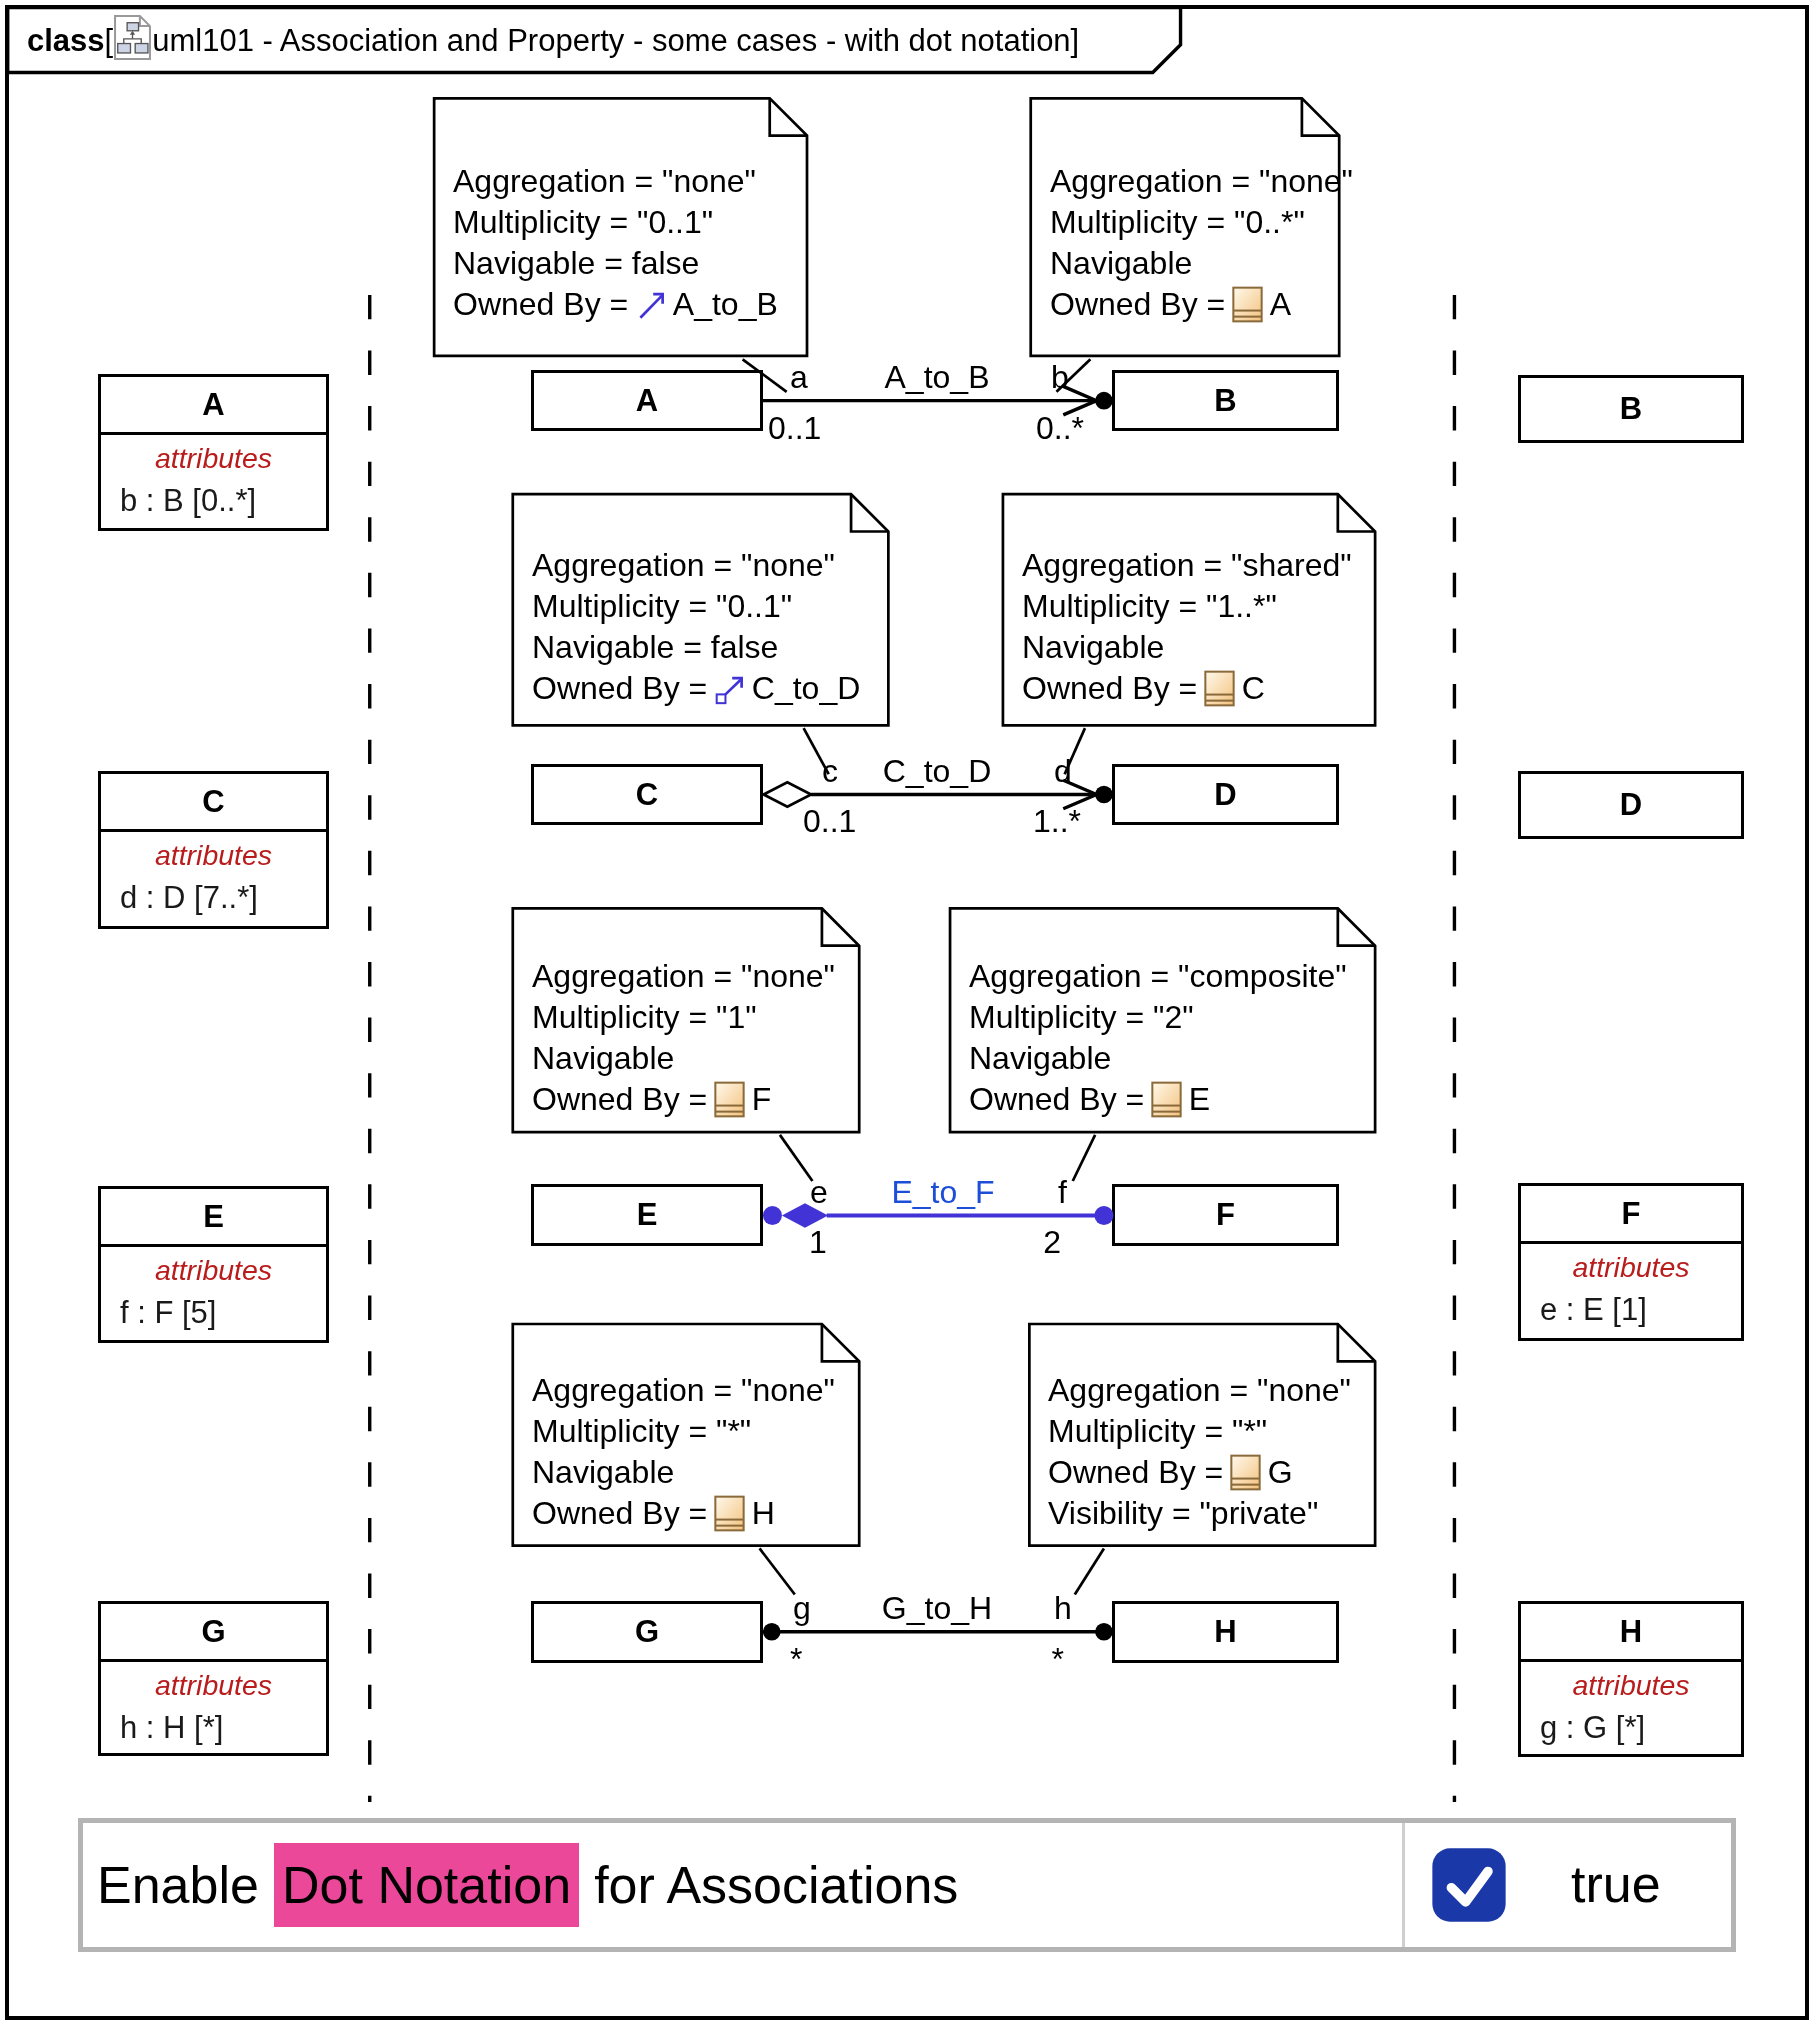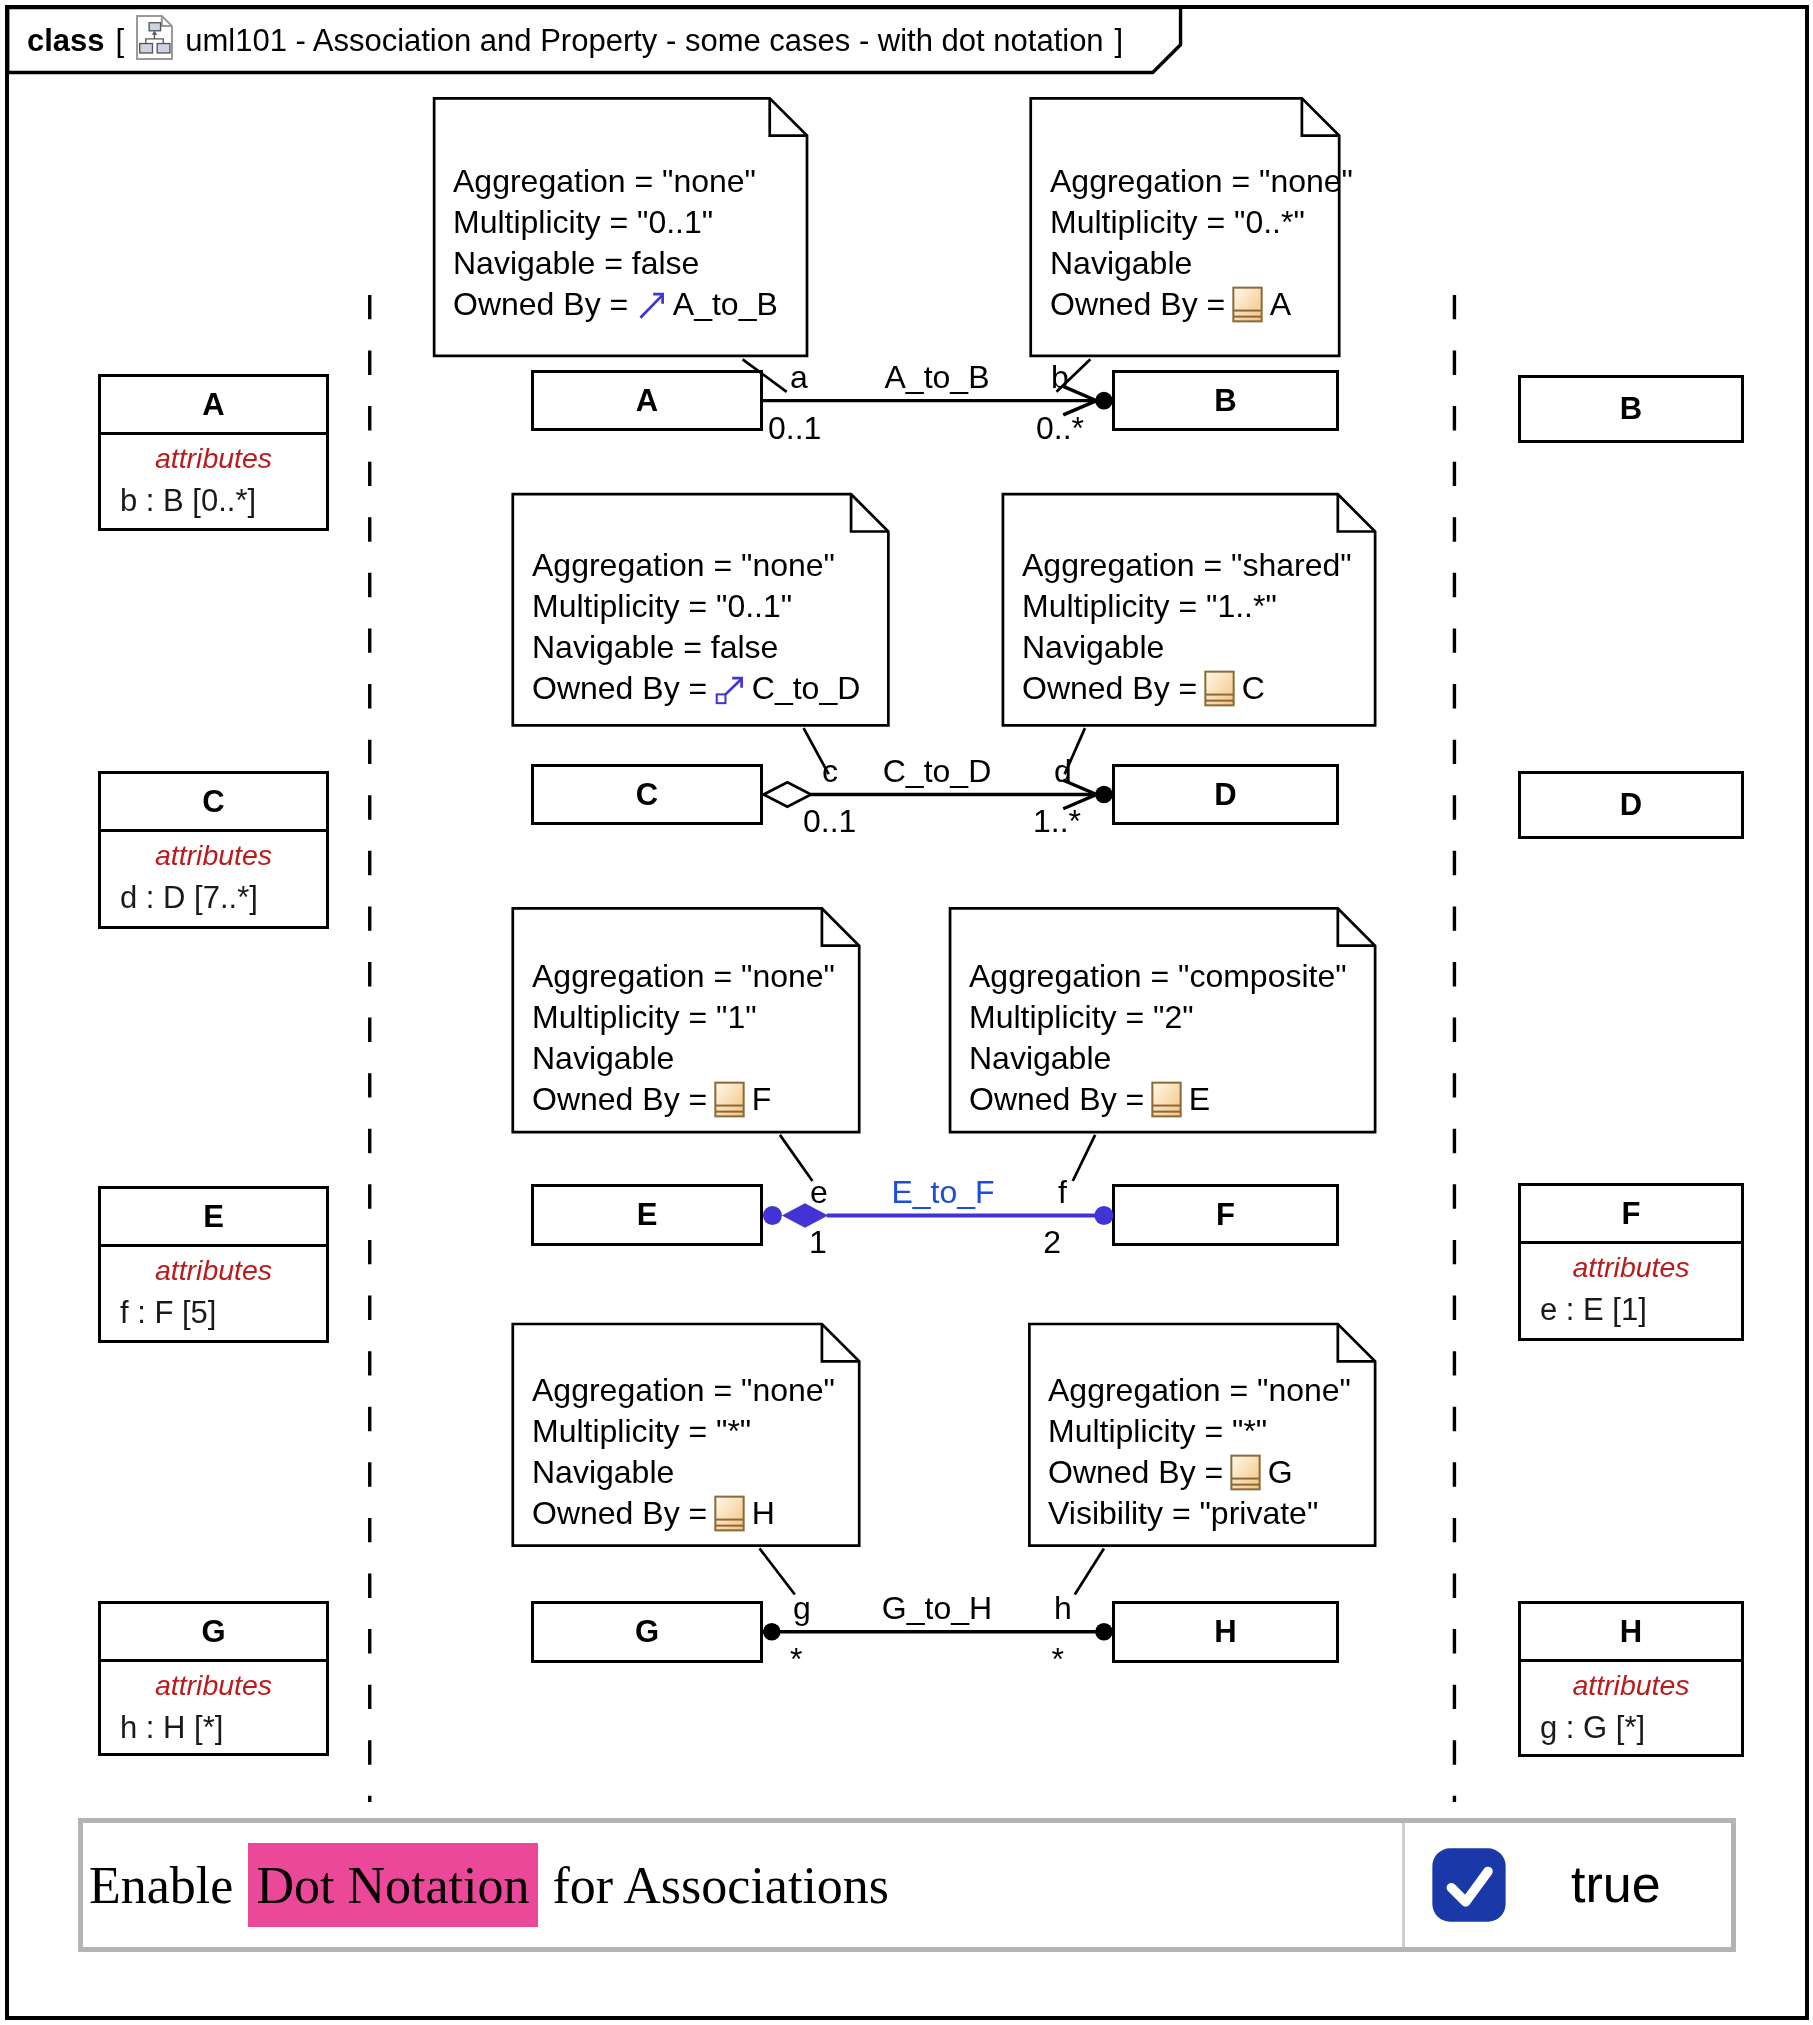--- a/index.html
+++ b/index.html
@@ -11,21 +11,21 @@
   .frame {
     position:absolute; left:5.4px; top:5.4px; right:5.4px; bottom:5.4px;
     border:4.1px solid #000; z-index:0; background:#fff;
   }
   svg.layer { position:absolute; left:0; top:0; }
   #under { z-index:1; }
   #over  { z-index:5; pointer-events:none; }
 
   .tab-text {
     position:absolute; left:27px; top:15px; height:52px; z-index:3;
-    display:flex; align-items:center; gap:11px; font-size:31px; white-space:pre;
+    display:flex; align-items:center; font-size:31px; white-space:pre;
   }
   .tab-text .kw { font-weight:bold; }
 
   .clsbox {
     position:absolute; box-sizing:border-box; background:#fff;
     border:3.4px solid #000; z-index:3;
   }
   .ctitle {
     font-weight:bold; font-size:31px; text-align:center;
     display:flex; align-items:center; justify-content:center;
@@ -43,21 +43,21 @@
   .owner-line .icon { display:inline-flex; }
 
   .lab { position:absolute; z-index:3; font-size:32px; white-space:pre; }
   .blue { color:#1d4ed8; }
 
   .banner {
     position:absolute; left:78px; top:1818px; width:1658px; height:134px;
     box-sizing:border-box; border:5.4px solid #b4b4b4; background:#fff; z-index:3;
     display:flex; align-items:center;
   }
-  .banner-text { display:flex; align-items:center; gap:15px; font-size:52px; margin-left:6px;font-family:Liberation Serif, serif; }
+  .banner-text { display:flex; align-items:center; gap:15px; font-size:52px; margin-left:14px; }
   .hl { background:#ec4899; padding:12.2px 8.1px; }
   .vsep { position:absolute; left:1319px; top:0; bottom:0; width:2.7px; background:#cfcfcf; }
   .checkbox { position:absolute; left:1348px; top:24.4px; width:76px; height:76px; cursor:pointer; }
   .banner-value { position:absolute; left:1448px; top:31px; font-size:52px;margin-left:40px; }
 </style>
 </head>
 <body>
 
 <div class="frame"></div>
 

